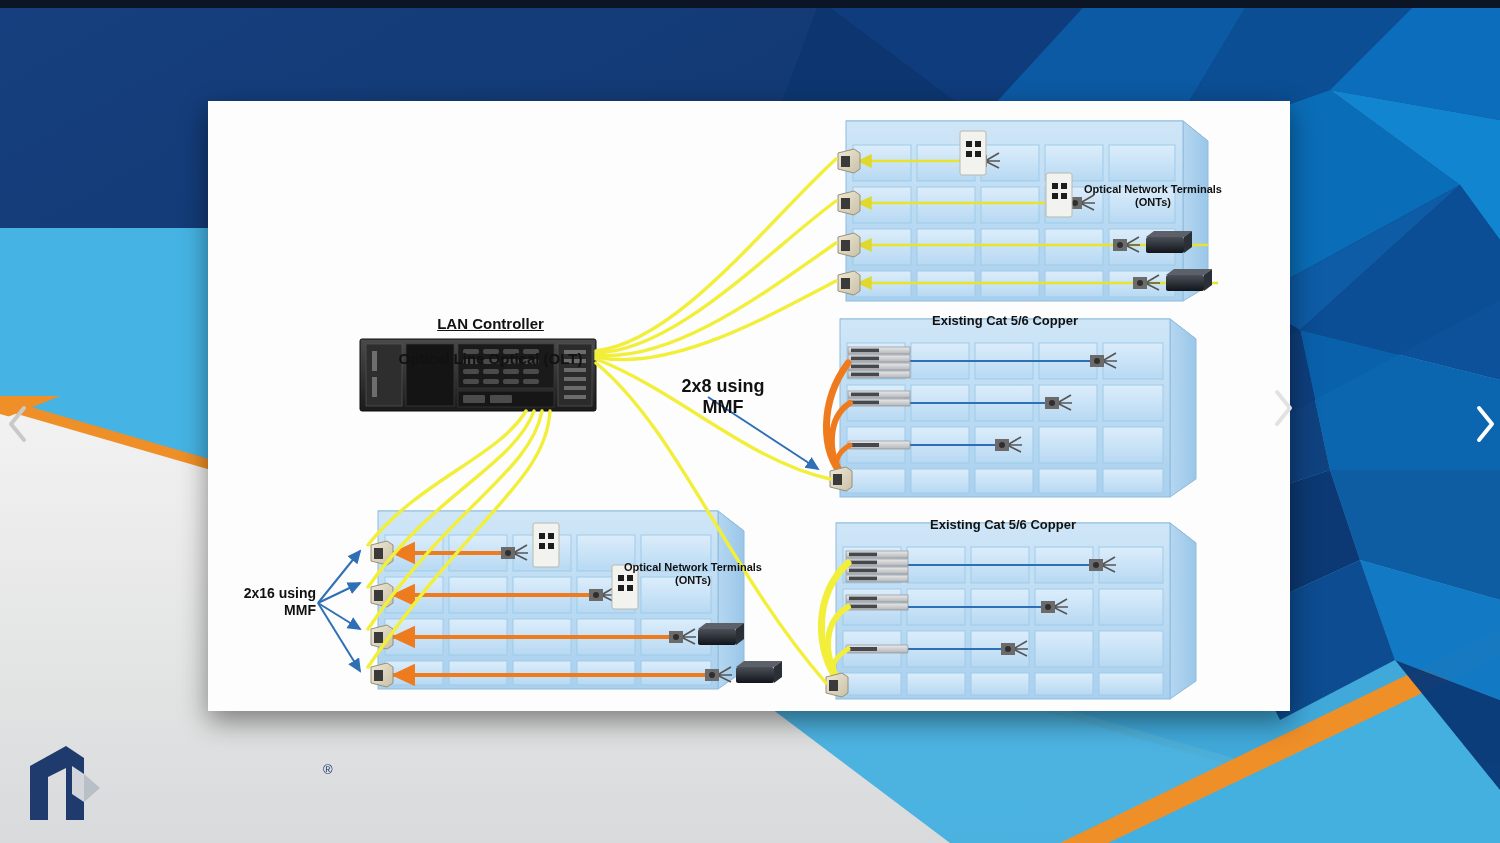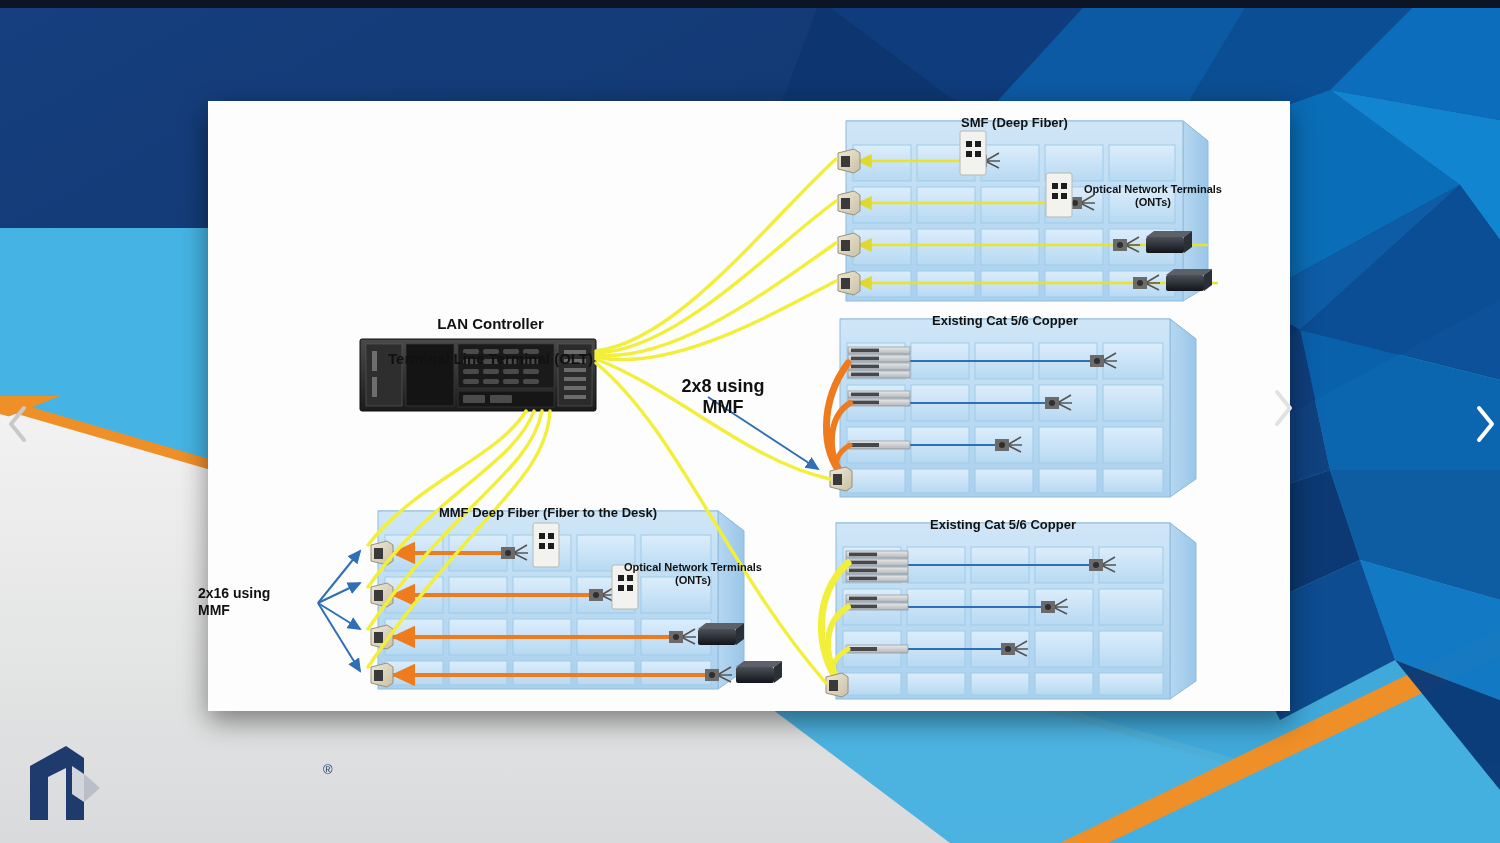--- a/index.html
+++ b/index.html
@@ -623,42 +623,40 @@
       </g>
       <g stroke="#2f6fb5" stroke-width="2" fill="none" marker-end="url(#arrHead)">
         <line x1="110" y1="502" x2="152" y2="450"></line>
         <line x1="110" y1="502" x2="152" y2="482"></line>
         <line x1="110" y1="502" x2="152" y2="528"></line>
         <line x1="110" y1="502" x2="152" y2="570"></line>
       </g>
     </svg>
 
     <div class="dlabel" style="left:150px;top:196px;width:240px;font-size:15px;">
-      <span style="">LAN Controller</span><br>
-      <span>Terminal Line Terminal (OLT)</span>
+      <span style="text-decoration:underline;">LAN Controller</span><br>
+      <span>Optical Line Optical (OLT)</span>
     </div>
 
-    <div class="dlabel" style="left:638px;top:14px;width:337px;font-size:13px;">SMF (Deep Fiber)</div>
 
     <div class="dlabel" style="left:845px;top:82px;width:200px;font-size:11px;">Optical Network Terminals
 (ONTs)</div>
 
     <div class="dlabel" style="left:632px;top:212px;width:330px;font-size:13px;">Existing Cat 5/6 Copper</div>
 
     <div class="dlabel" style="left:628px;top:416px;width:334px;font-size:13px;">Existing Cat 5/6 Copper</div>
 
-    <div class="dlabel" style="left:170px;top:404px;width:340px;font-size:13px;">MMF Deep Fiber (Fiber to the Desk)</div>
 
     <div class="dlabel" style="left:385px;top:460px;width:200px;font-size:11px;">Optical Network Terminals
 (ONTs)</div>
 
     <div class="dlabel" style="left:450px;top:275px;width:130px;font-size:18px;">2x8 using
 MMF</div>
 
-    <div class="dlabel" style="left:-10px;top:484px;width:118px;font-size:14px;text-align:left;">2x16 using
+    <div class="dlabel" style="left:-10px;top:484px;width:118px;font-size:14px;text-align:right;">2x16 using
 MMF</div>
   </div>
 
   <div class="chev" style="left:4px;top:402px;">
     <svg width="26" height="44" viewBox="0 0 26 44">
       <path d="M20,6 L7,22 L20,38" fill="none" stroke="#c9c9c9" stroke-width="4" stroke-linecap="round" stroke-linejoin="round"></path>
     </svg>
   </div>
 
   <div class="chev" style="left:1270px;top:386px;">

